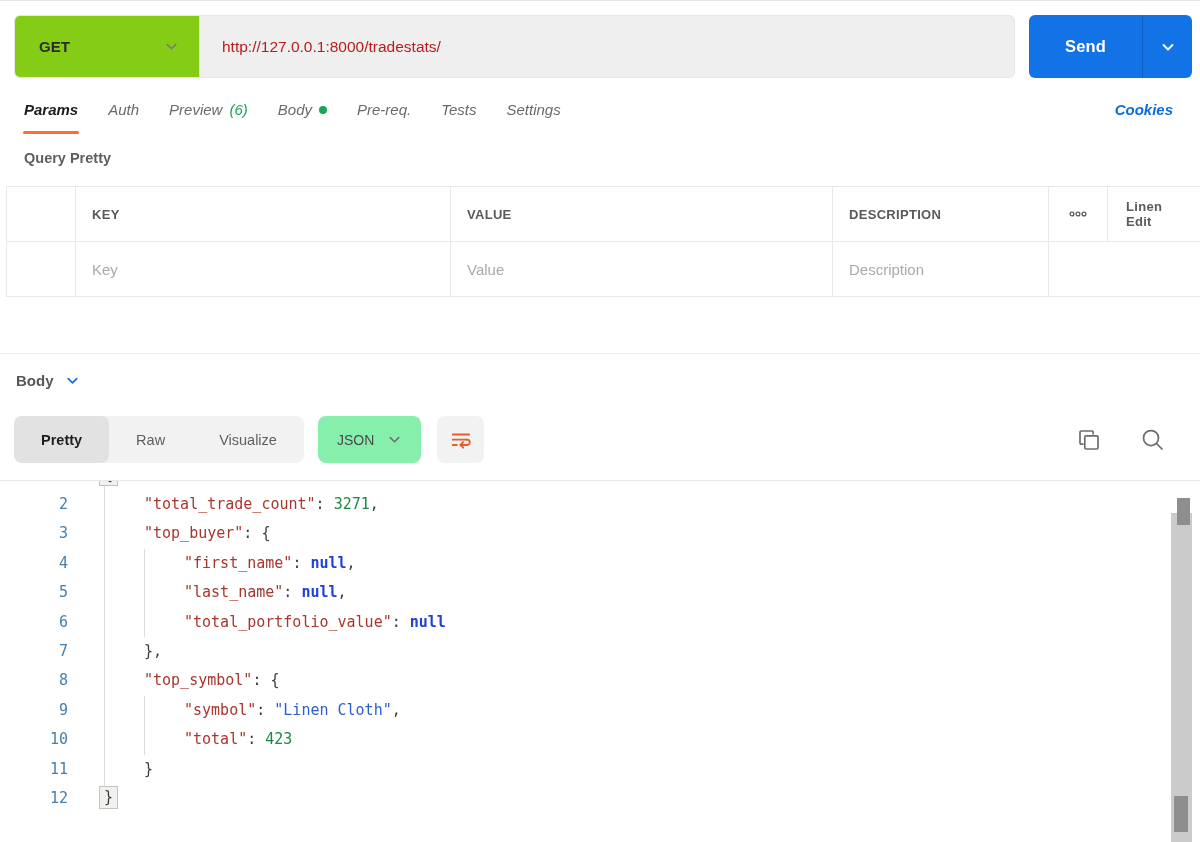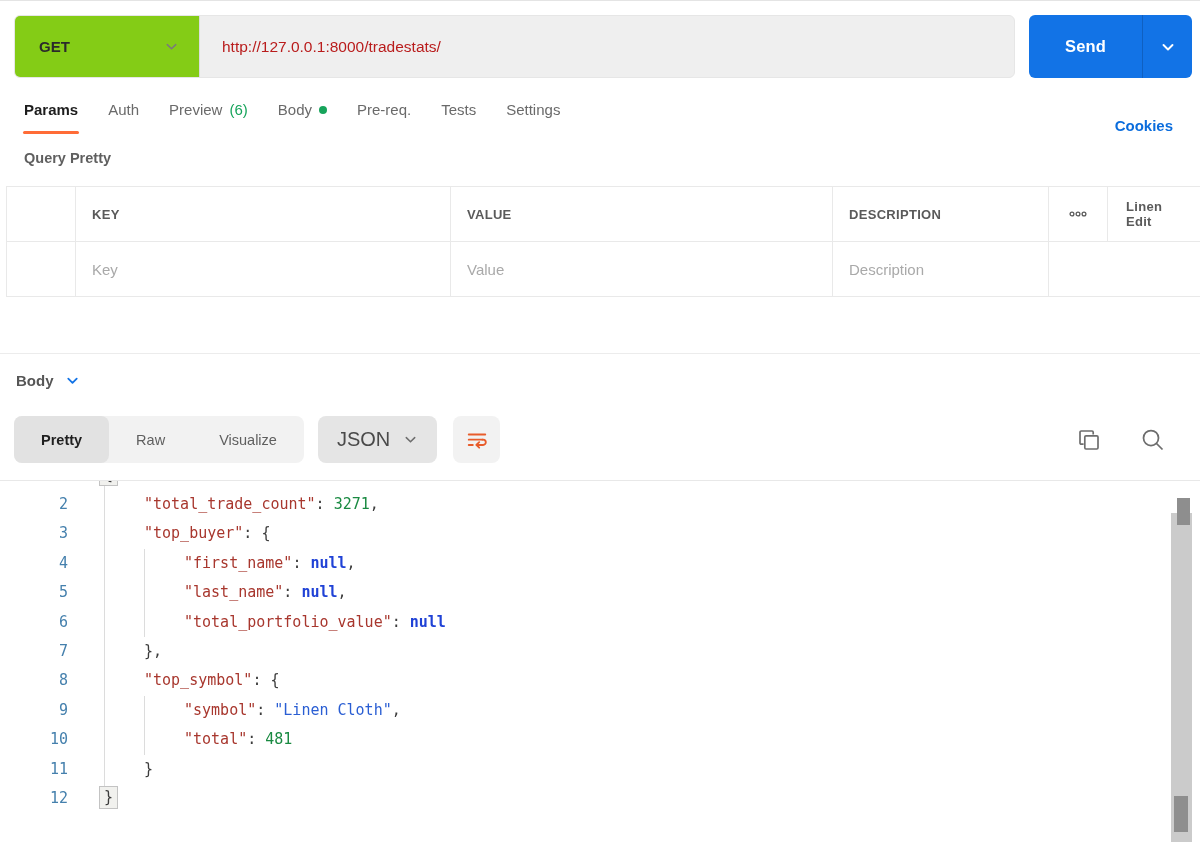--- a/index.html
+++ b/index.html
@@ -18,21 +18,21 @@
   .request-bar { display:flex; margin:14px 8px 0 14px; height:63px; }
   .method-url { flex:1; display:flex; border-radius:6px; overflow:hidden; border:1px solid #e6e6e6; background:#efefef; }
   .method { width:185px; background:#84cc16; display:flex; align-items:center; padding:0 20px 0 24px; border-right:1px solid #dcdcdc; cursor:pointer; }
   .method-label { flex:1; font-weight:700; font-size:15px; color:#2b2b2b; }
   .url-box { flex:1; display:flex; align-items:center; padding:0 22px; font-size:15.5px; color:#b91c1c; }
   .send-btn { width:163px; margin-left:14px; border-radius:6px; display:flex; background:var(--send-blue); color:#fff; overflow:hidden; cursor:pointer; }
   .send-main { flex:1; display:flex; align-items:center; justify-content:center; font-weight:700; font-size:16.5px; letter-spacing:.2px; }
   .send-caret { width:50px; border-left:1px solid rgba(0,0,0,.16); display:flex; align-items:center; justify-content:center; }
 
   
-  .tabs-row { display:flex; align-items:flex-end; margin:23px 27px 0 24px; }
+  .tabs-row { display:flex; align-items:flex-start; margin:23px 27px 0 24px;font-style:italic; }
   .tab { position:relative; margin-right:30px; font-size:15px; color:#6a6a6a; padding-bottom:16px; cursor:pointer; display:flex; align-items:center; gap:7px; white-space:nowrap; }
   .tab.active { color:#1d1d1d; font-weight:600; }
   .tab.active::after { content:""; position:absolute; left:-1px; right:-1px; bottom:0; height:3px; border-radius:3px; background:var(--orange); }
   .tab-badge { color:var(--green-bright); }
   .tab-dot { width:8px; height:8px; border-radius:50%; background:var(--green-bright); }
   .cookies { margin-left:auto; color:var(--accent); font-weight:600; font-size:15px; cursor:pointer; }
 
   .qp-label { margin:16px 24px 0; font-size:14.5px; font-weight:600; color:#5f5f5f; }
 
   
@@ -55,21 +55,21 @@
   .body-label { font-size:15px; font-weight:600; color:#565656; }
   .rh-right { margin-left:auto; display:flex; align-items:center; gap:21px; }
   .status-txt { color:var(--green-status); font-size:14.5px; }
   .rh-divider { width:1px; height:22px; background:#dcdcdc; }
   .save-resp { display:flex; align-items:center; gap:9px; color:var(--accent); font-weight:600; font-size:15px; cursor:pointer; }
 
   .toolbar { margin:10px 14px 0; height:47px; display:flex; align-items:center; }
   .views { display:flex; background:#f2f2f2; border-radius:8px; height:47px; align-items:stretch; }
   .view { padding:0 27px; display:flex; align-items:center; font-size:14.5px; color:#5f5f5f; border-radius:8px; cursor:pointer; }
   .view.active { background:#e2e2e2; color:#1f1f1f;font-weight:bold; }
-  .fmt-btn { margin-left:14px; height:47px; background:#e5e5e5; border-radius:8px; padding:0 19px; display:flex; align-items:center; gap:13px; font-size:20px; color:#4a4a4a; cursor:pointer; }
+  .fmt-btn { margin-left:14px; height:47px; background:#86efac; border-radius:8px; padding:0 19px; display:flex; align-items:center; gap:13px; font-size:14px; color:#4a4a4a; cursor:pointer; }
   .wrap-btn { margin-left:16px; width:47px; height:47px; background:#f2f2f2; border-radius:8px; display:flex; align-items:center; justify-content:center; cursor:pointer; }
   .toolbar-right { margin-left:auto; display:flex; align-items:center; gap:39px; margin-right:21px; }
   .icon-btn { cursor:pointer; display:flex; }
 
   
   .code-wrap { margin-top:17px; border-top:1px solid #e8e8e8; position:relative; height:353px; overflow:hidden;
                font-family:"DejaVu Sans Mono","Liberation Mono",monospace; font-size:15px; }
   .code-content { position:relative; margin-top:-21px; }
   .code-line { display:flex; align-items:center; height:29.4px; }
   .ln { flex:none; width:88px; text-align:right; padding-right:20px; color:#4580ad; font-size:15px; }
@@ -275,21 +275,21 @@
         <div class="code-line">
           <span class="ln">8</span>
           <span class="lc" style="padding-left: 56px;"><span class="tok-key">"top_symbol"</span><span class="tok-punc">: {</span></span>
         </div>
         <div class="code-line">
           <span class="ln">9</span>
           <span class="lc" style="padding-left: 96px;"><span class="tok-key">"symbol"</span><span class="tok-punc">: </span><span class="tok-str">"Linen Cloth"</span><span class="tok-punc">,</span></span>
         </div>
         <div class="code-line">
           <span class="ln">10</span>
-          <span class="lc" style="padding-left: 96px;"><span class="tok-key">"total"</span><span class="tok-punc">: </span><span class="tok-num">481</span></span>
+          <span class="lc" style="padding-left: 96px;"><span class="tok-key">"total"</span><span class="tok-punc">: </span><span class="tok-num">423</span></span>
         </div>
         <div class="code-line">
           <span class="ln">11</span>
           <span class="lc" style="padding-left: 56px;"><span class="tok-punc">}</span></span>
         </div>
         <div class="code-line">
           <span class="ln">12</span>
           <span class="lc" style="padding-left: 16px;"><span class="fold-box tok-punc">}</span></span>
         </div>
       </div>

